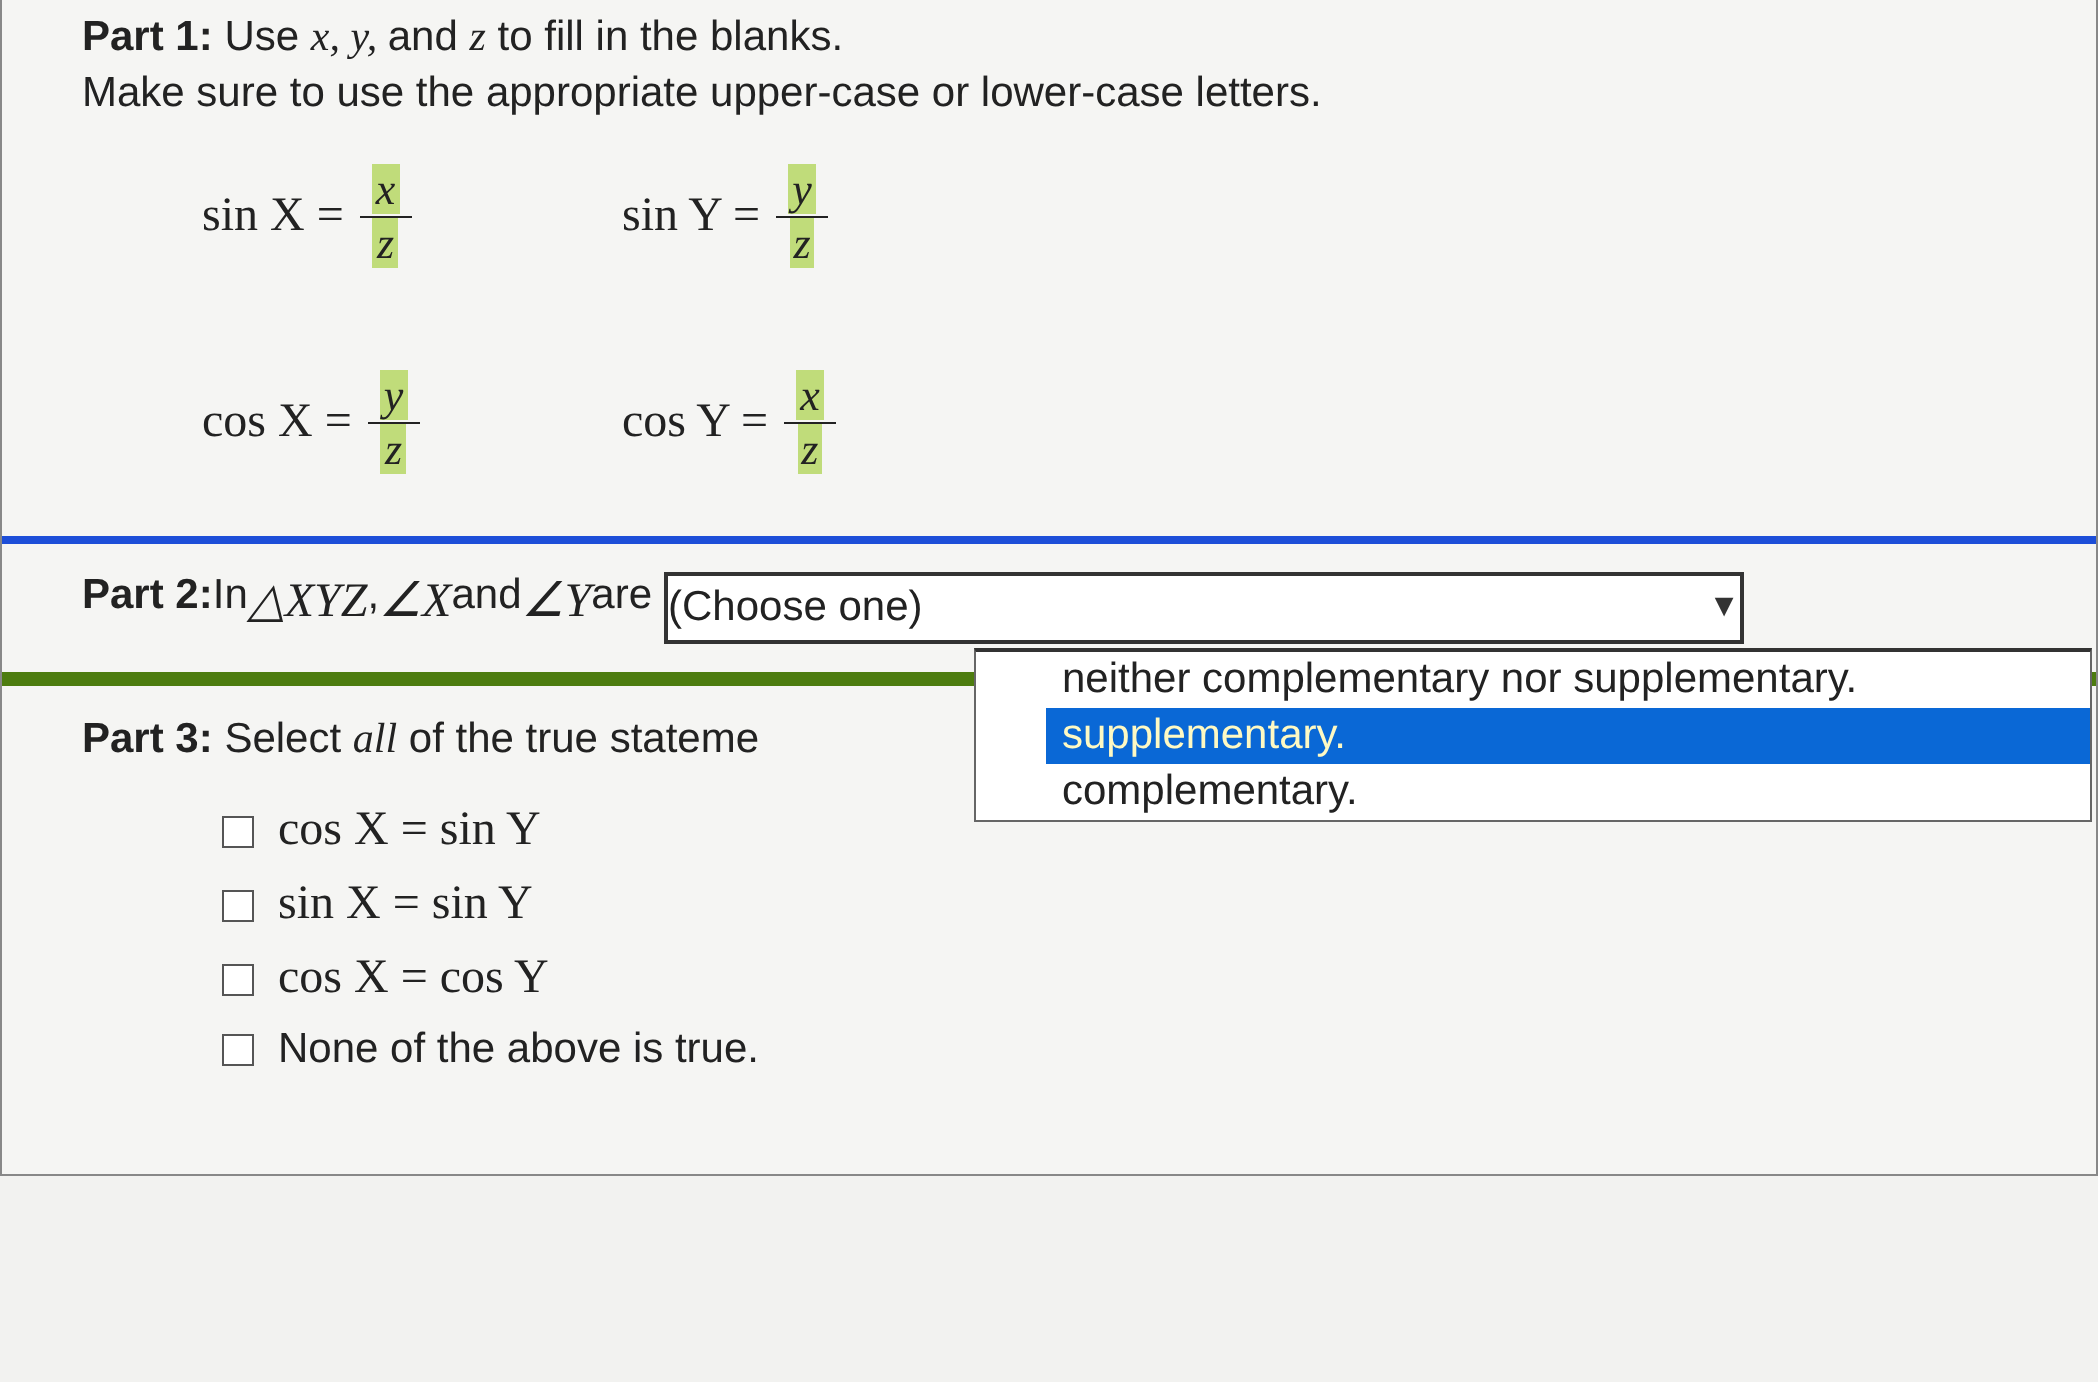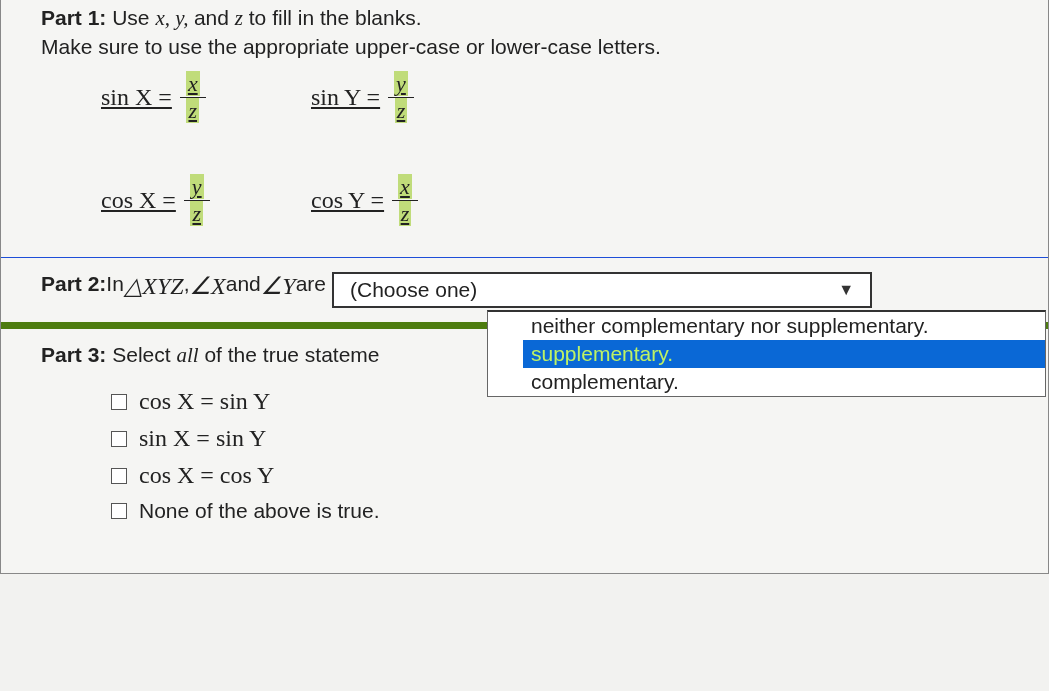--- a/index.html
+++ b/index.html
@@ -10,36 +10,35 @@
       background: #f2f2f0;
       width: 1049px;
     }
     .container {
       border: 1px solid #888;
       border-top: none;
       background: #f5f5f3;
     }
     .part1 {
       padding: 6px 20px 30px 40px;
-      border-bottom: 1px solid #1d4ed8;
+      border-bottom: 4px solid #1d4ed8;
     }
     .part1-title {
       margin-bottom: 4px;
     }
     .bold { font-weight: bold; }
     .italic { font-style: italic; font-family: 'Times New Roman', serif; }
     .math { font-family: 'Times New Roman', serif; font-size: 24px; }
     .eq-grid {
-      margin-top: 12px;
+      margin-top: 23px;
       margin-left: 60px;
       display: grid;
       grid-template-columns: 200px 200px;
       row-gap: 50px;
       column-gap: 10px;
-      text-decoration: underline;
     }
     .eq {
       display: flex;
       align-items: center;
       gap: 8px;
     }
     .frac {
       display: inline-flex;
       flex-direction: column;
       align-items: center;
@@ -60,21 +59,21 @@
     .part2 {
       padding: 14px 20px 14px 40px;
       border-bottom: 7px solid #4d7c0f;
       position: relative;
       display: flex;
       flex-wrap: nowrap;
     }
     .dropdown-box {
       border: 2px solid #333;
       background: #fff;
-      padding: 4px 16px;
+      padding: 4px 0;
       display: flex;
       align-items: center;
       justify-content: space-between;
       min-width: 540px;
       margin-left: 6px;
       cursor: pointer;
     }
     .dropdown-arrow {
       font-size: 16px;
       color: #333;
@@ -89,21 +88,21 @@
       background: #fff;
       z-index: 10;
     }
     .dropdown-item {
       padding: 2px 8px;
       cursor: pointer;
       margin-left: 35px;
     }
     .dropdown-item.selected {
       background: #0a68d6;
-      color: #bef264;
+      color: #fef9c3;
     }
     .part3 {
       padding: 14px 32px 40px 40px;
       position: relative;
     }
     .part3-title {
       margin-bottom: 20px;
     }
     .checklist {
       margin-left: 70px;

